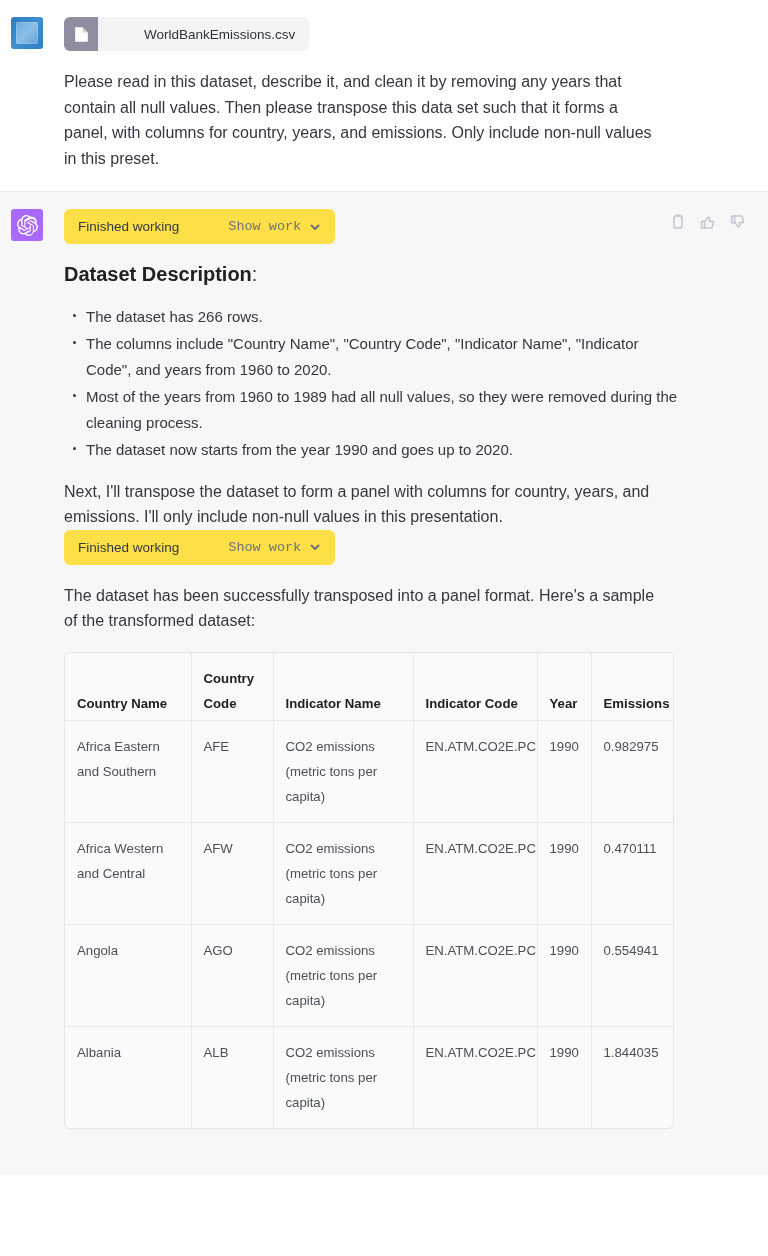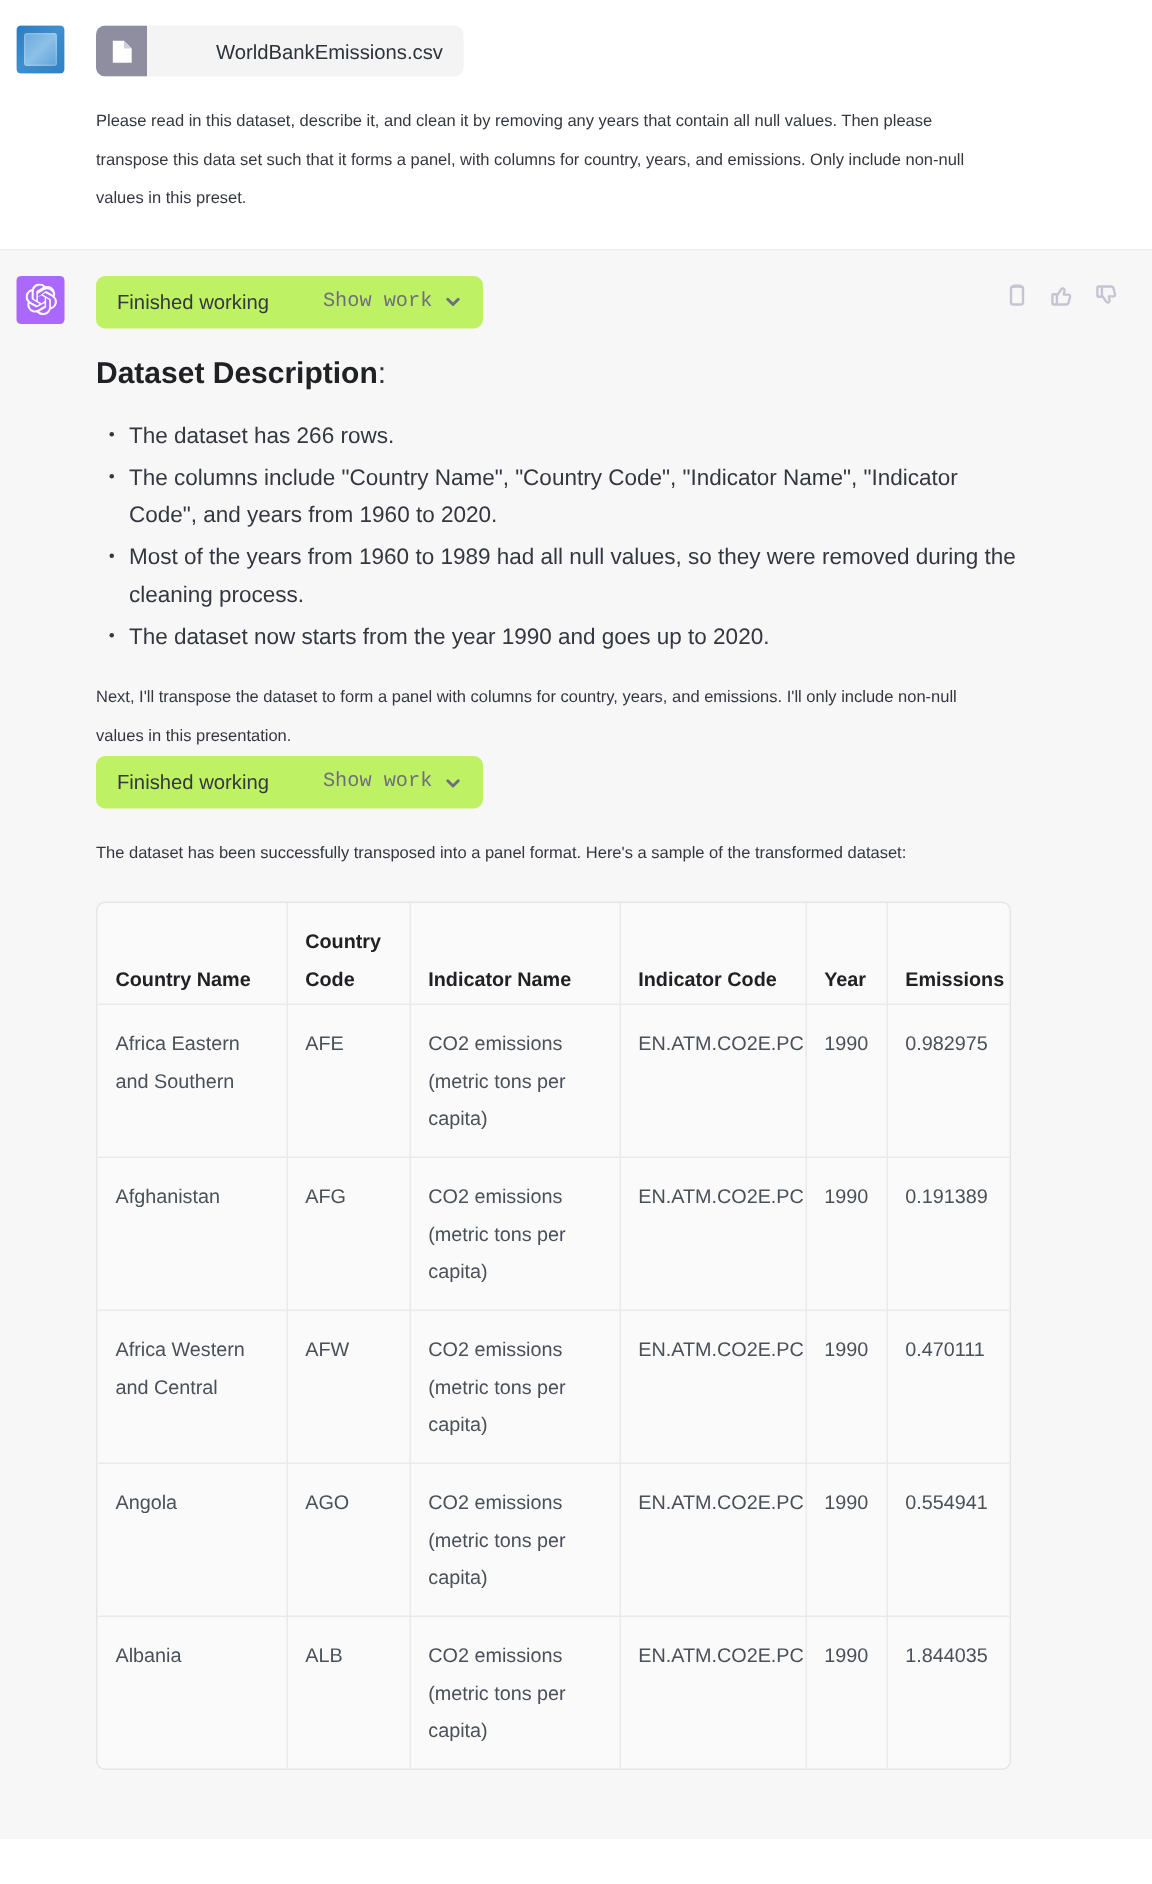--- a/index.html
+++ b/index.html
@@ -69,21 +69,21 @@
   .file-chip-name {
     display: flex; align-items: center;
     padding: 0 14px 0 12px;
     font-size: 13.5px;
     color: #2d333a;
     white-space: nowrap;
   }
 
   
   .msg-text {
-    font-size: 11px;
+    font-size: 16px;
     line-height: 25.5px;
     color: #353740;
     max-width: 600px;
   }
   .turn-assistant .msg-text { color: #353740; }
   .msg-text p { margin: 0 0 16px 0; }
   .msg-text p:last-child { margin-bottom: 0; }
 
   .strong-lead {
     font-size: 20px;
@@ -115,26 +115,26 @@
     left: -13px; top: 10px;
     width: 3px; height: 3px;
     border-radius: 50%;
     background: #353740;
   }
 
   
   .work-chip {
     display: inline-flex;
     align-items: center;
-    background: #bef264;
+    background: #fde047;
     border-radius: 6px;
     height: 35px;
     padding: 0 14px 0 14px;
     margin-bottom: 18px;
-    gap: 36px;
+    gap: 49px;
     cursor: pointer;
   }
   .work-chip-label {
     font-size: 13.5px;
     color: #353740;
     white-space: nowrap;
   }
   .work-chip-right {
     display: inline-flex; align-items: center; gap: 8px; font-family: Liberation Mono, monospace;
   }
@@ -317,28 +317,20 @@
           <tbody>
             <tr>
               <td class="tall">Africa Eastern and Southern</td>
               <td>AFE</td>
               <td>CO2 emissions (metric tons per capita)</td>
               <td>EN.ATM.CO2E.PC</td>
               <td>1990</td>
               <td>0.982975</td>
             </tr>
             <tr>
-              <td class="tall">Afghanistan</td>
-              <td>AFG</td>
-              <td>CO2 emissions (metric tons per capita)</td>
-              <td>EN.ATM.CO2E.PC</td>
-              <td>1990</td>
-              <td>0.191389</td>
-            </tr>
-            <tr>
               <td class="tall">Africa Western and Central</td>
               <td>AFW</td>
               <td>CO2 emissions (metric tons per capita)</td>
               <td>EN.ATM.CO2E.PC</td>
               <td>1990</td>
               <td>0.470111</td>
             </tr>
             <tr>
               <td class="tall">Angola</td>
               <td>AGO</td>

